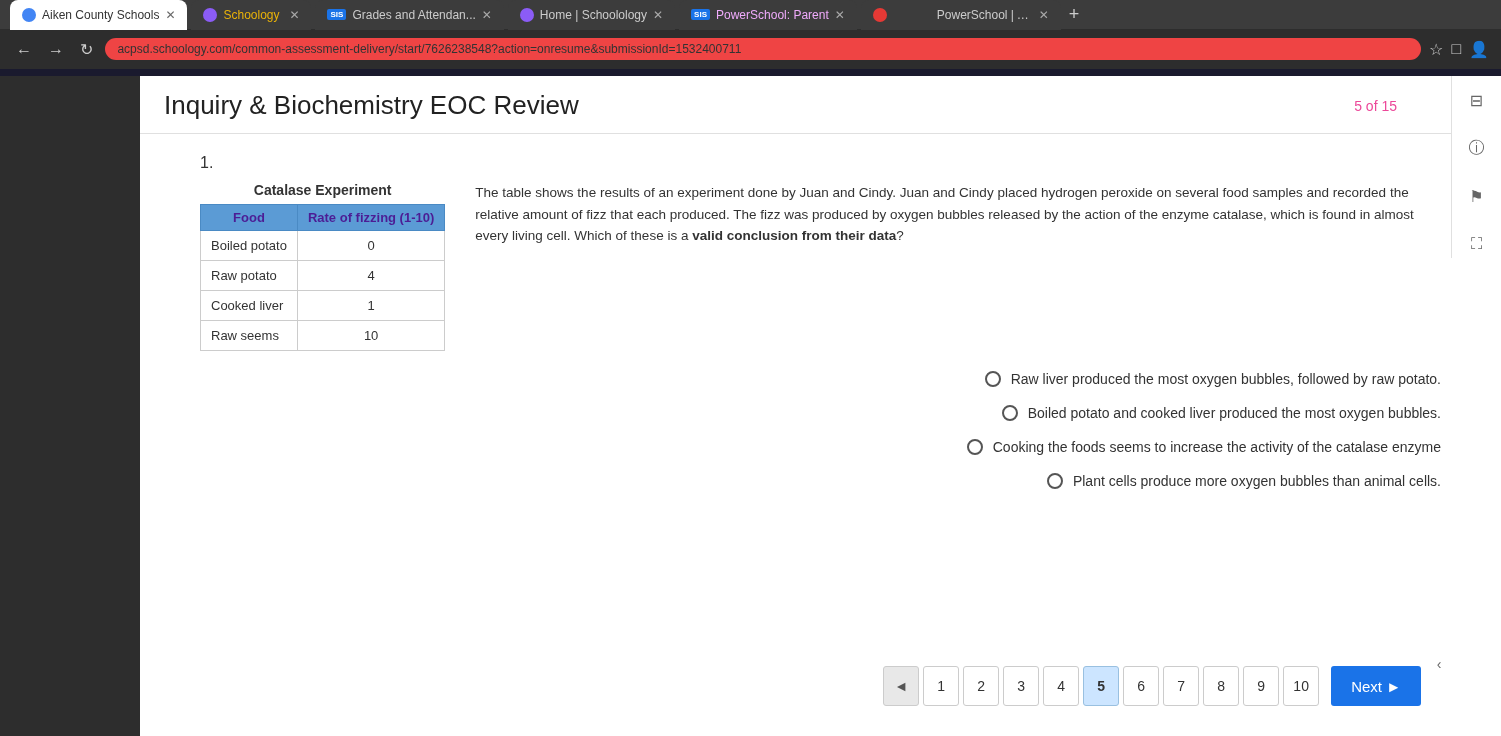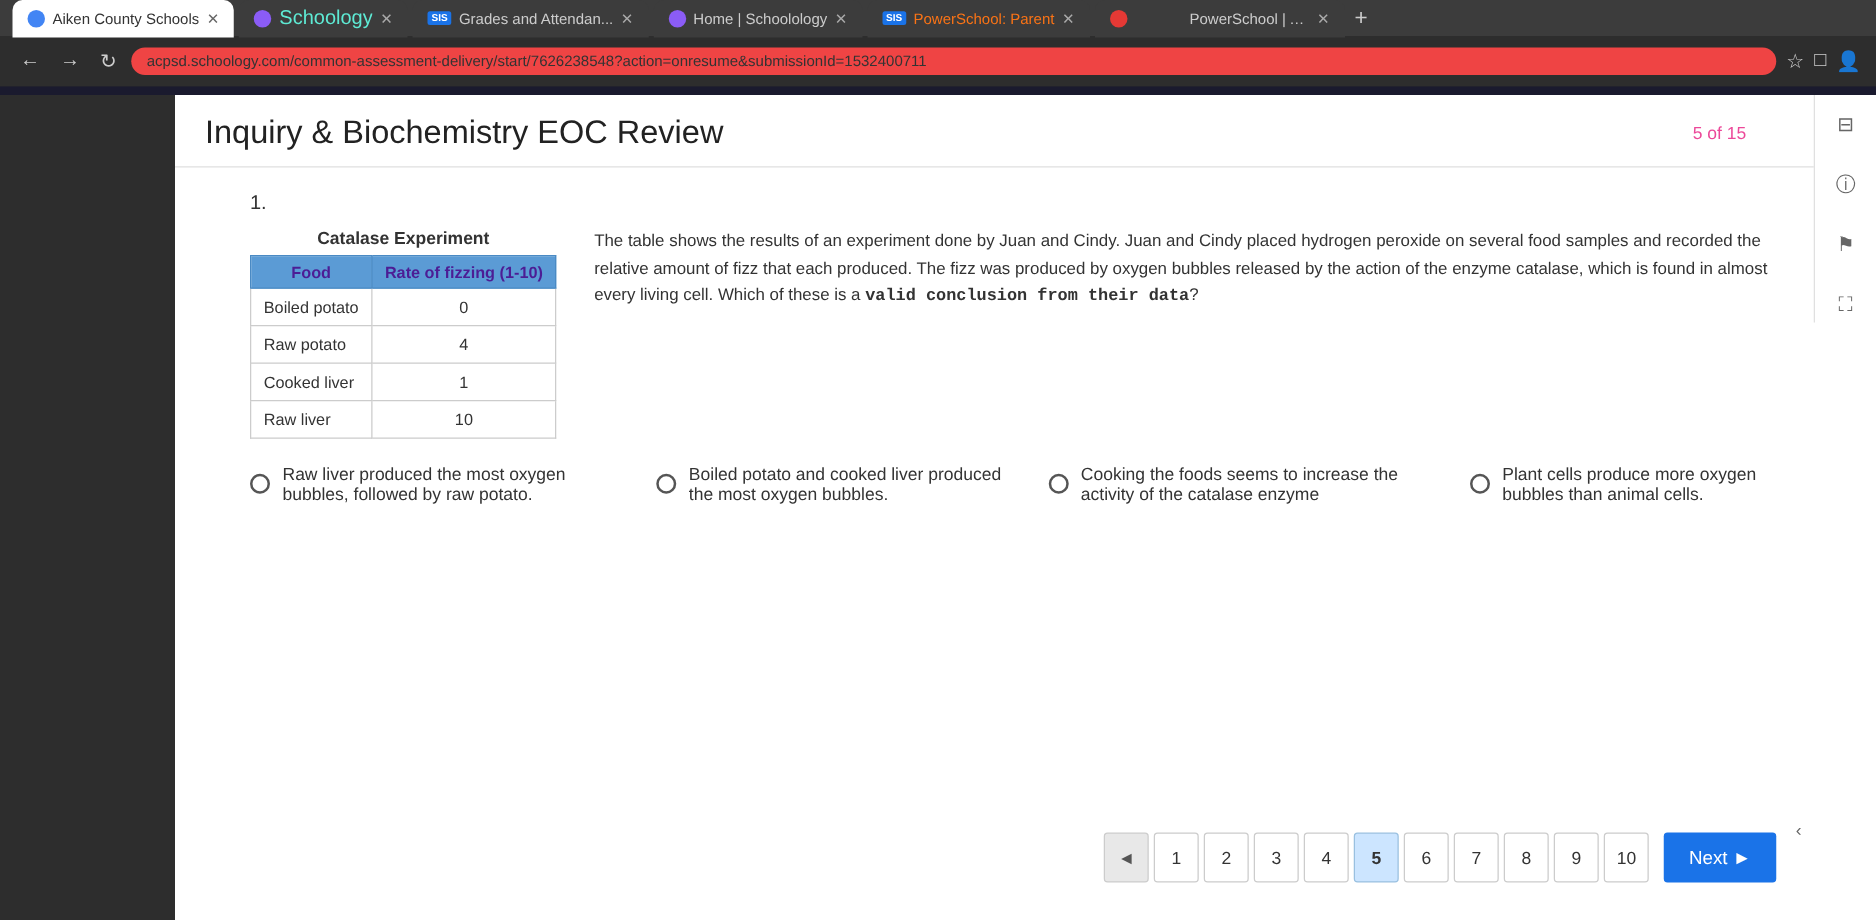--- a/index.html
+++ b/index.html
@@ -167,27 +167,26 @@
 
     .question-text {
       font-size: 13.5px;
       color: #333;
       line-height: 1.6;
       flex: 1;
     }
 
     .question-text strong {
       font-weight: bold;
-      font-family: Liberation Mono, monospace;
     }
 
     .answer-options {
       margin-top: 20px;
       display: flex;
-      flex-direction: row;
+      flex-direction: column;
       gap: 18px;
       align-items: flex-end;
     }
 
     .answer-option {
       display: flex;
       align-items: center;
       gap: 10px;
       font-size: 14px;
       color: #333;
@@ -320,36 +319,36 @@
 <div class="browser-chrome">
 
   <div class="tab-bar">
     <div class="tab active">
       <span style="width:14px;height:14px;background:#4285f4;border-radius:50%;flex-shrink:0;"></span>
       <span style="font-size:12px;overflow:hidden;text-overflow:ellipsis;white-space:nowrap;">Aiken County Schools</span>
       <span class="tab-close">✕</span>
     </div>
     <div class="tab inactive">
       <span style="width:14px;height:14px;background:#8b5cf6;border-radius:50%;flex-shrink:0;"></span>
-      <span style="font-size:16px;overflow:hidden;text-overflow:ellipsis;white-space:nowrap;color:#5eead4;">Schoology</span>
+      <span style="font-size:12px;overflow:hidden;text-overflow:ellipsis;white-space:nowrap;color:#eab308;">Schoology</span>
       <span class="tab-close" style="color:#aaa;">✕</span>
     </div>
     <div class="tab inactive">
       <span style="background:#1a73e8;color:white;font-size:8px;font-weight:bold;padding:1px 3px;border-radius:2px;">SIS</span>
       <span style="font-size:12px;overflow:hidden;text-overflow:ellipsis;white-space:nowrap;color:#ccc;">Grades and Attendan...</span>
       <span class="tab-close" style="color:#aaa;">✕</span>
     </div>
     <div class="tab inactive">
       <span style="width:14px;height:14px;background:#8b5cf6;border-radius:50%;flex-shrink:0;"></span>
       <span style="font-size:12px;overflow:hidden;text-overflow:ellipsis;white-space:nowrap;color:#ccc;">Home | Schoolology</span>
       <span class="tab-close" style="color:#aaa;">✕</span>
     </div>
     <div class="tab inactive">
       <span style="background:#1a73e8;color:white;font-size:8px;font-weight:bold;padding:1px 3px;border-radius:2px;">SIS</span>
-      <span style="font-size:12px;overflow:hidden;text-overflow:ellipsis;white-space:nowrap;color:#f97316;">PowerSchool: Parent</span>
+      <span style="font-size:12px;overflow:hidden;text-overflow:ellipsis;white-space:nowrap;color:#f0abfc;">PowerSchool: Parent</span>
       <span class="tab-close" style="color:#aaa;">✕</span>
     </div>
     <div class="tab inactive">
       <span style="width:14px;height:14px;background:#e53935;border-radius:50%;flex-shrink:0;"></span>
       <span style="font-size:12px;overflow:hidden;text-overflow:ellipsis;white-space:nowrap;color:#ccc;padding-left:44px;">PowerSchool | Aiken...</span>
       <span class="tab-close" style="color:#aaa;">✕</span>
     </div>
     <button style="background:none;border:none;color:#ccc;font-size:18px;cursor:pointer;padding:4px;">+</button>
   </div>
 
@@ -395,21 +394,21 @@
             </tr>
             <tr>
               <td>Raw potato</td>
               <td>4</td>
             </tr>
             <tr>
               <td>Cooked liver</td>
               <td>1</td>
             </tr>
             <tr>
-              <td>Raw liver</td>
+              <td>Raw seems</td>
               <td>10</td>
             </tr>
           </tbody>
         </table>
       </div>
 
       <div class="question-text">
         The table shows the results of an experiment done by Juan and Cindy. Juan and Cindy placed hydrogen peroxide on several food samples and recorded the relative amount of fizz that each produced. The fizz was produced by oxygen bubbles released by the action of the enzyme catalase, which is found in almost every living cell. Which of these is a <strong>valid conclusion from their data</strong>?
       </div>
 

